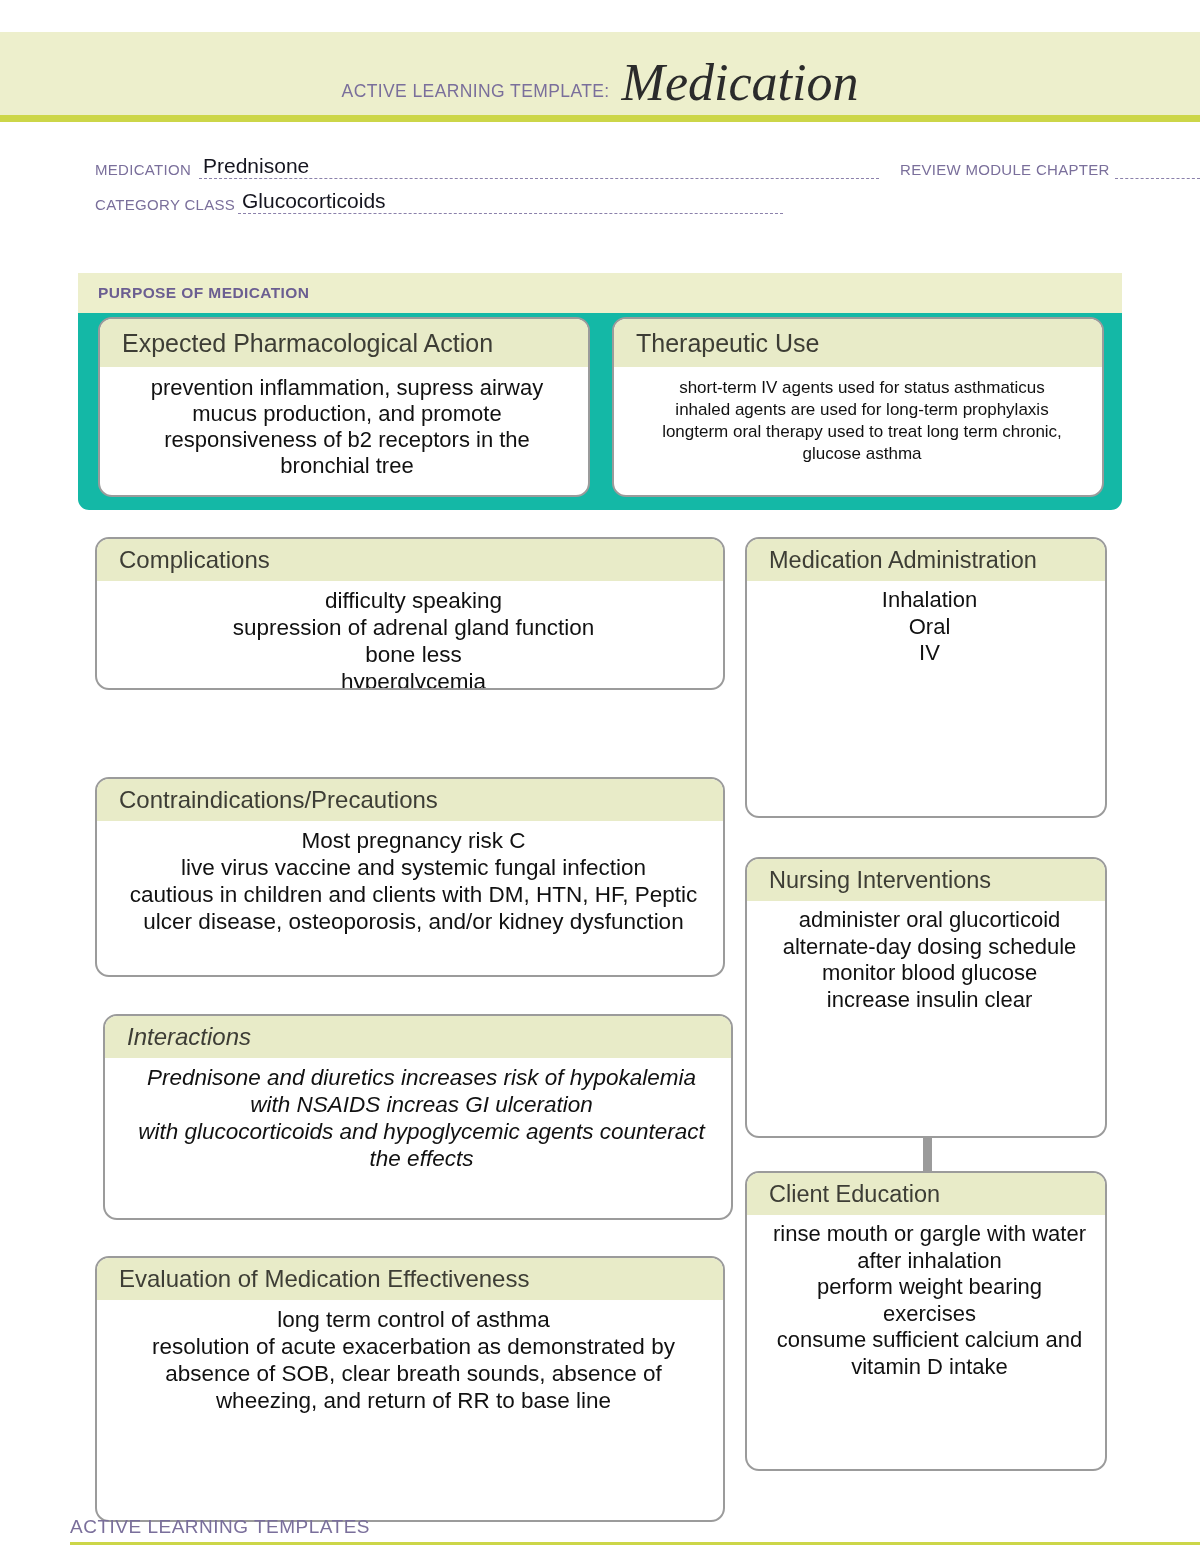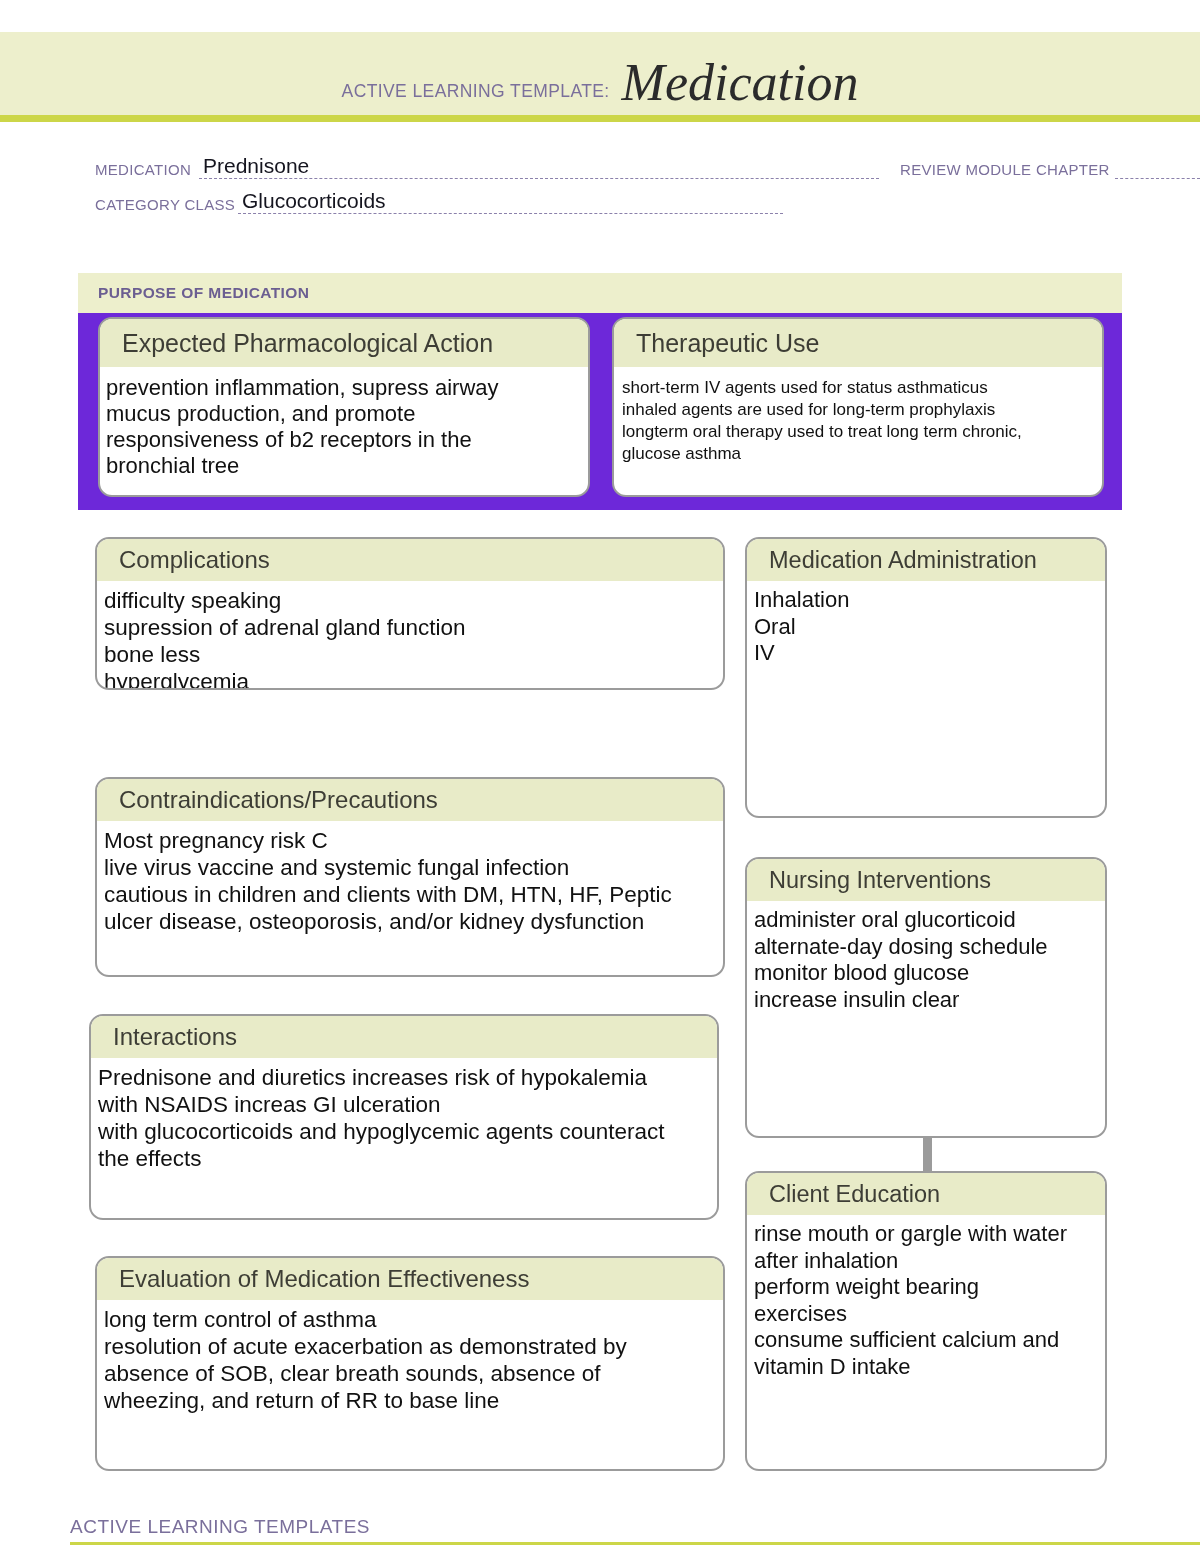--- a/index.html
+++ b/index.html
@@ -102,21 +102,22 @@
   #r3 .info-lab { left: 0; }
   #r3 .info-val { left: 147px; }
   #r3 .info-line { left: 143px; width: 545px; }
 
   
   .purpose-panel {
     position: absolute;
     left: 78px; top: 273px;
     width: 1044px;
     height: 237px;
-    background: #6d28d9;
+    background: #14b8a6;
+    border-radius: 11px;
   }
   .purpose-strip {
     position: absolute;
     left: 0; top: 0;
     width: 1044px; height: 40px;
     background: #edefcc;
   }
   .purpose-strip span {
     position: absolute;
     left: 20px; top: 11px;
@@ -143,20 +144,21 @@
     align-items: center;
   }
   .box-head span {
     font-family: "Liberation Sans", sans-serif;
     color: #3d3d35;
     white-space: nowrap;
   }
   .box-body {
     padding: 7px 0 0 10px;
     box-sizing: border-box;
+    text-align: center;
   }
   .box-body p {
     margin: 0;
     color: #111111;
     font-family: "Liberation Sans", sans-serif;
   }
 
   
   .pbox { top: 44px; height: 180px; }
   #box-epa { left: 20px; width: 492px; }
@@ -164,22 +166,22 @@
   .pbox .box-head { height: 48px; padding-left: 22px; }
   .pbox .box-head span { font-size: 25px; }
   #box-epa .box-body { padding: 8px 0 0 6px; }
   #box-epa .box-body p { font-size: 22px; line-height: 26px; }
   #box-tu .box-body { padding: 10px 0 0 8px; }
   #box-tu .box-body p { font-size: 17px; line-height: 22px; }
 
   
   #box-complications      { left: 95px;  top: 537px;  width: 630px; height: 153px; }
   #box-contraindications  { left: 95px;  top: 777px;  width: 630px; height: 200px; }
-  #box-interactions       { left: 89px;  top: 1014px; width: 630px; height: 206px; }
-  #box-evaluation         { left: 95px;  top: 1256px; width: 630px; height: 215px; }
+  #box-interactions       { left: 103px;  top: 1014px; width: 630px; height: 206px; font-style: italic; }
+  #box-evaluation         { left: 95px;  top: 1256px; width: 630px; height: 266px; }
   #box-medadmin           { left: 745px; top: 537px;  width: 362px; height: 281px; }
   #box-nursing            { left: 745px; top: 857px;  width: 362px; height: 281px; }
   #box-clienteducation    { left: 745px; top: 1171px; width: 362px; height: 300px; }
 
   .gbox .box-head { height: 42px; padding-left: 22px; }
   .gbox .box-head span { font-size: 24px; }
   .gbox .box-body { padding: 6px 0 0 7px; }
   .gbox .box-body p { font-size: 22.5px; line-height: 27px; }
 
   #box-medadmin .box-head span,

